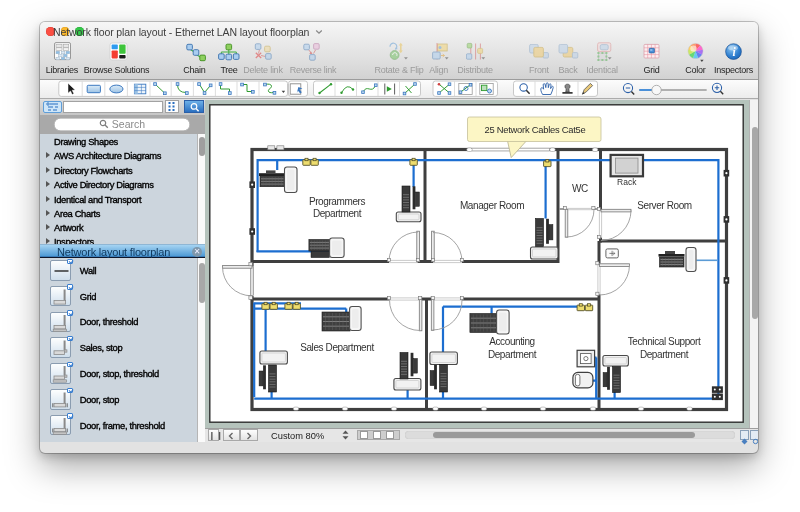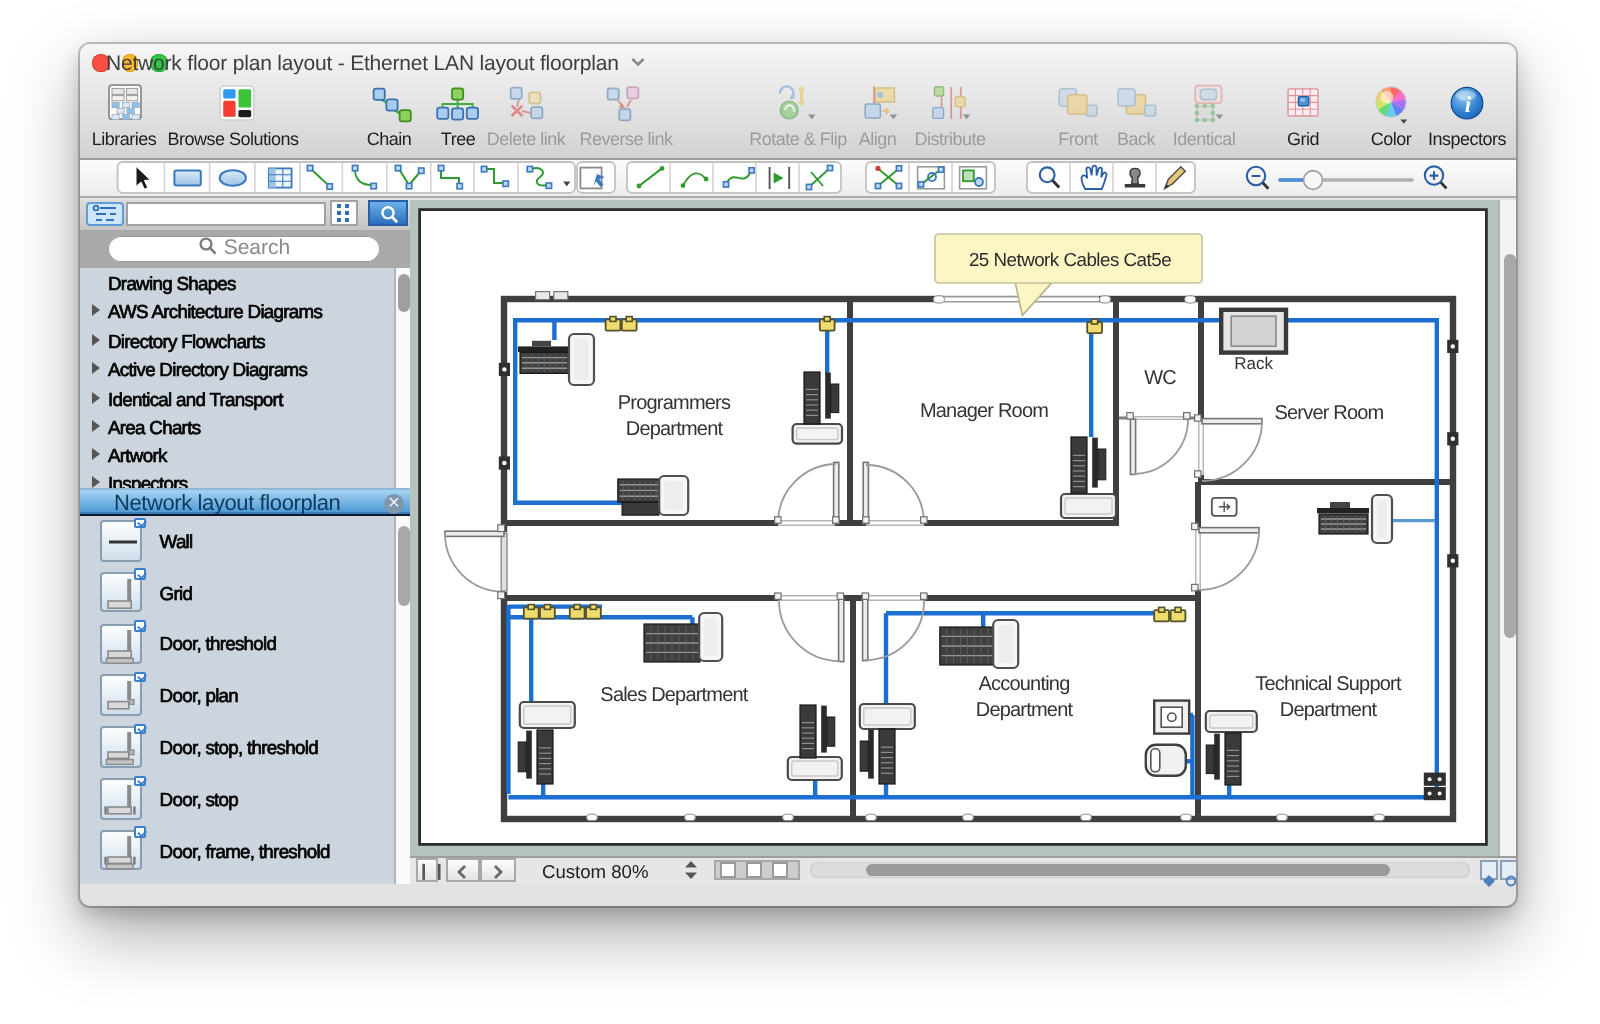--- a/index.html
+++ b/index.html
@@ -367,21 +367,21 @@
             <rect x="2.2" y="16.2" width="13.4" height="2.4" fill="#c4c4c4" stroke="#8a8a8a" stroke-width="0.7"></rect>
           </svg></div>
 <div class="schk" style="top:52.1px"></div>
 <div class="slbl" style="top:58.4px">Door, threshold</div>
 <div class="sico" style="top:79.4px"><svg width="20" height="19" viewBox="0 0 20 19">
             <path d="M13.6,2.5 V12" stroke="#8a8a8a" stroke-width="2"></path>
             <rect x="3" y="12.8" width="10.4" height="3.6" fill="#d9d9d9" stroke="#8a8a8a" stroke-width="0.8"></rect>
             <rect x="13.6" y="11.8" width="2.4" height="2.4" fill="#b8b8b8" stroke="#8a8a8a" stroke-width="0.6"></rect>
           </svg></div>
 <div class="schk" style="top:77.9px"></div>
-<div class="slbl" style="top:84.2px">Door, plan</div>
+<div class="slbl" style="top:84.2px">Sales, stop</div>
 <div class="sico" style="top:105.2px"><svg width="20" height="19" viewBox="0 0 20 19">
             <path d="M13.6,2 V11.5" stroke="#8a8a8a" stroke-width="2"></path>
             <rect x="3" y="12" width="10.4" height="3.2" fill="#d9d9d9" stroke="#8a8a8a" stroke-width="0.8"></rect>
             <rect x="13.6" y="11" width="2.4" height="2.4" fill="#b8b8b8" stroke="#8a8a8a" stroke-width="0.6"></rect>
             <rect x="2.2" y="15.8" width="13.4" height="2.4" fill="#c4c4c4" stroke="#8a8a8a" stroke-width="0.7"></rect>
           </svg></div>
 <div class="schk" style="top:103.7px"></div>
 <div class="slbl" style="top:110.0px">Door, stop, threshold</div>
 <div class="sico" style="top:131.0px"><svg width="20" height="19" viewBox="0 0 20 19">
             <path d="M13.6,2.5 V13.5" stroke="#8a8a8a" stroke-width="2"></path>

